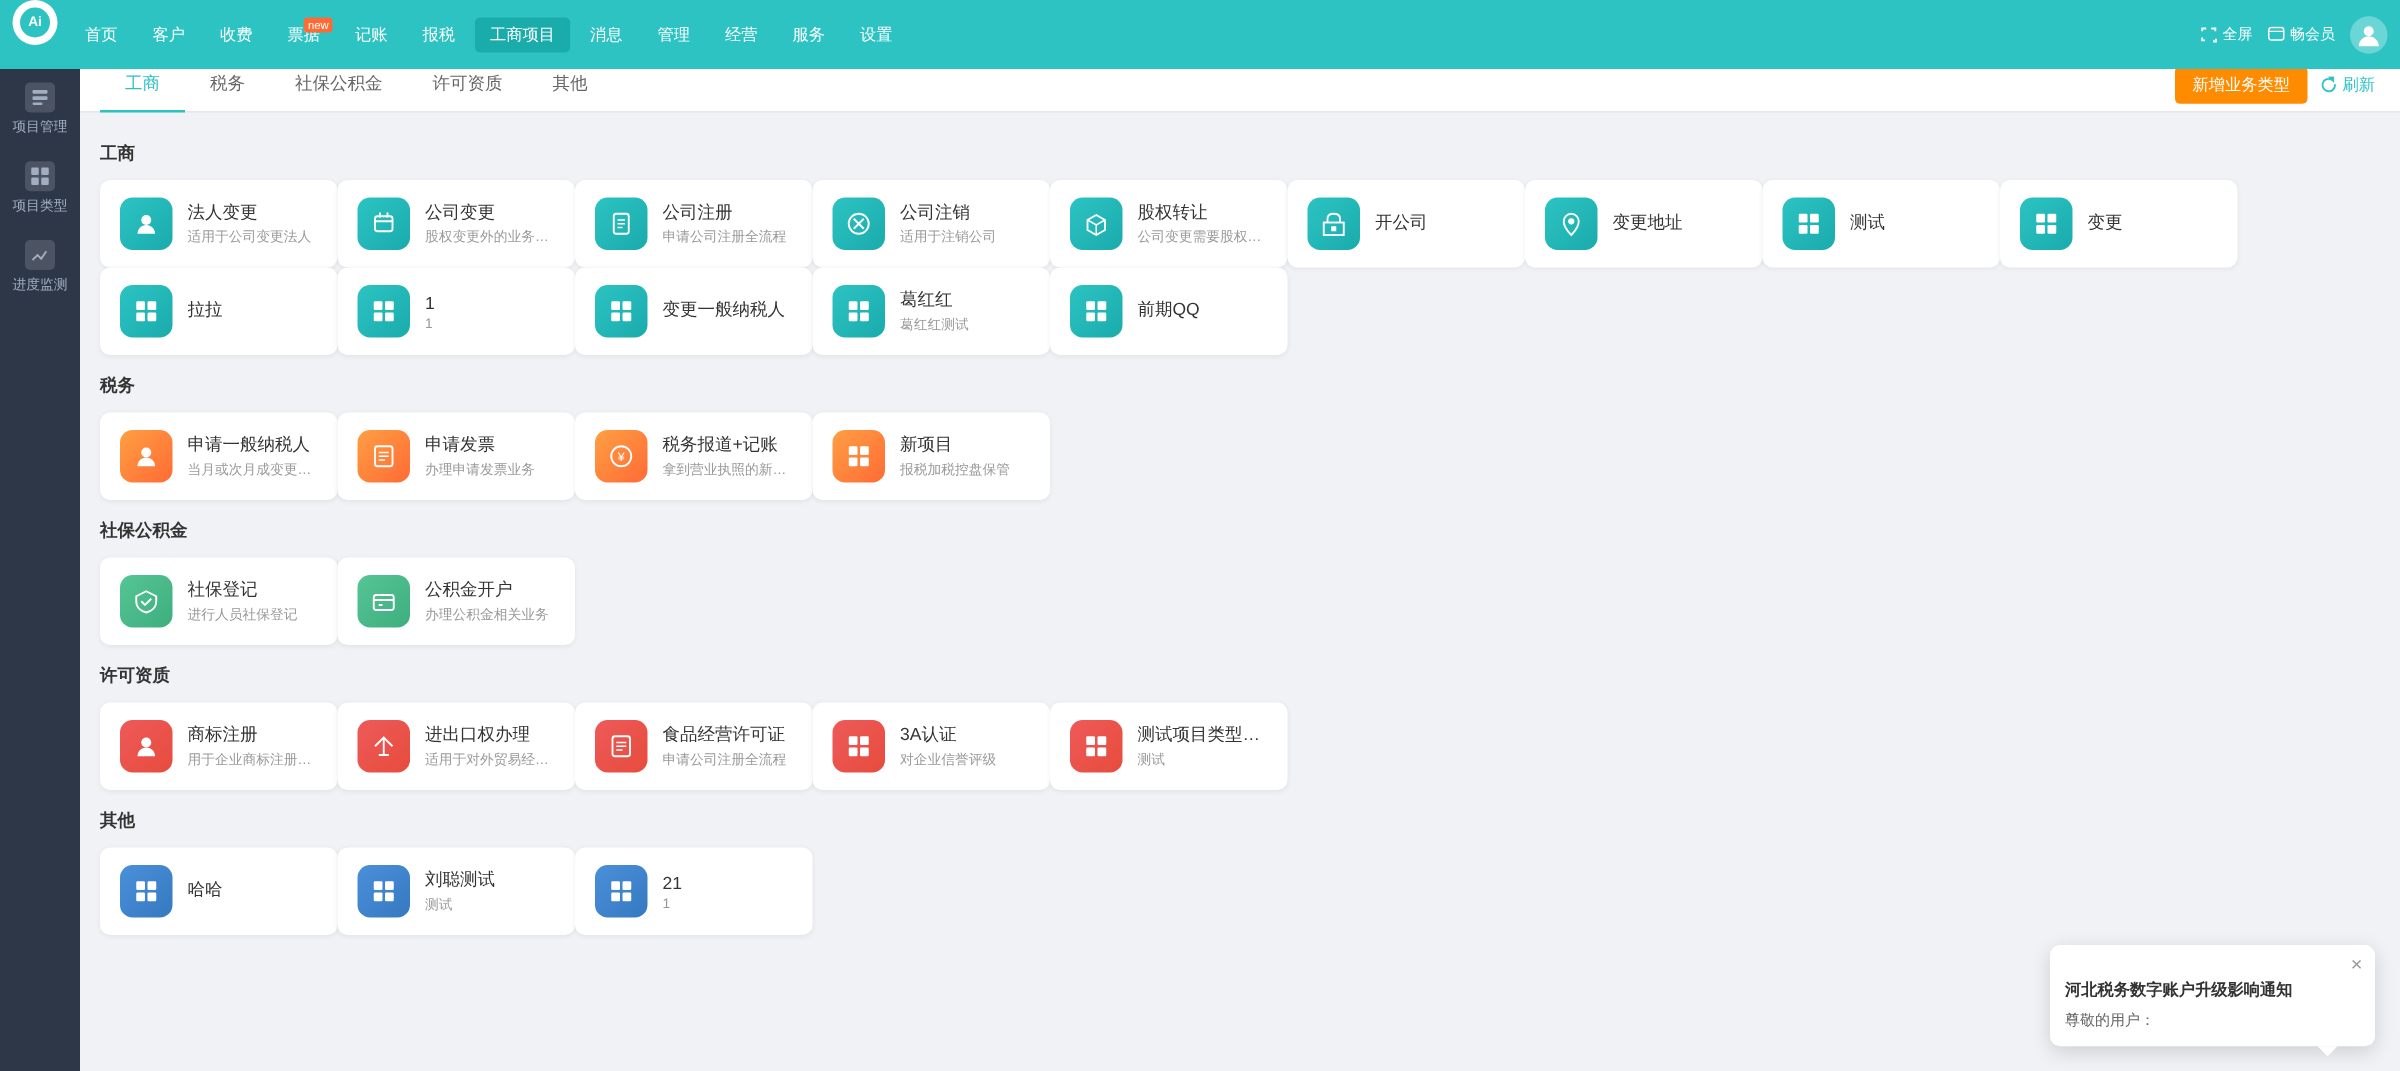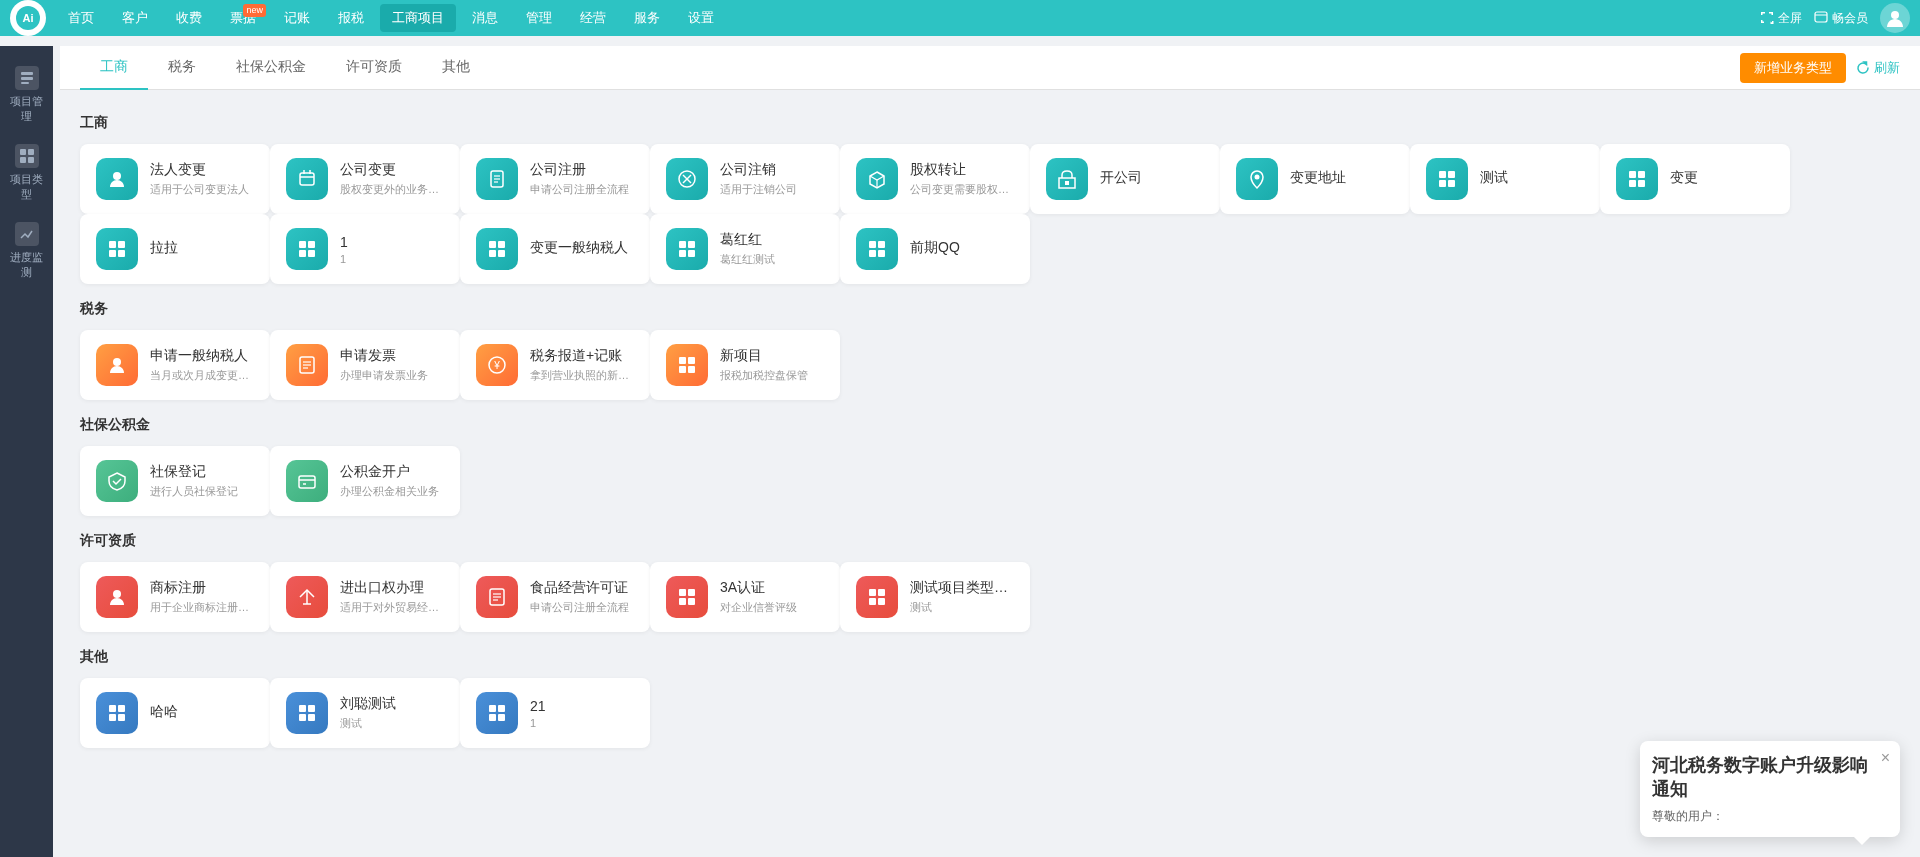--- a/index.html
+++ b/index.html
@@ -1,21 +1,21 @@
 <!DOCTYPE html>
 <html><head>
   <meta charset="utf-8">
   <style>
     * { box-sizing: border-box; margin: 0; padding: 0; }
     body { font-family: 'Microsoft YaHei', sans-serif; background: #f0f2f5; font-size: 13px; color: #333; }
 
     
     .top-nav {
       background: #2dc3c3;
-      height: 36px;
+      height: 55px;
       display: flex;
       padding: 0 10px;
       position: fixed;
       top: 0; left: 0; right: 0;
       z-index: 100;
     }
     .top-nav .logo {
       width: 36px; height: 36px;
       background: #fff;
       border-radius: 50%;
@@ -77,21 +77,21 @@
       width: 30px; height: 30px;
       background: #fff;
       border-radius: 50%;
       cursor: pointer;
     }
 
     
     .sidebar {
       position: fixed;
       top: 46px; left: 0; bottom: 0;
-      width: 53px;
+      width: 64px;
       background: #2d3748;
       display: flex;
       flex-direction: column;
       align-items: center;
       padding-top: 10px;
       z-index: 99;
     }
     .sidebar-item {
       display: flex;
       flex-direction: column;
@@ -240,24 +240,25 @@
       font-size: 12px;
     }
     .notification-close {
       position: absolute;
       top: 8px; right: 10px;
       cursor: pointer;
       color: #999;
       font-size: 16px;
     }
     .notification-title {
-      font-size: 18px;
+      font-size: 13px;
       font-weight: bold;
       margin-bottom: 6px;
       padding-right: 20px;
+      margin-top: 15px;
     }
     .notification-body {
       color: #666;
       line-height: 1.5;
     }
     .notification-arrow {
       position: absolute;
       bottom: -8px;
       right: 30px;
       width: 0; height: 0;

